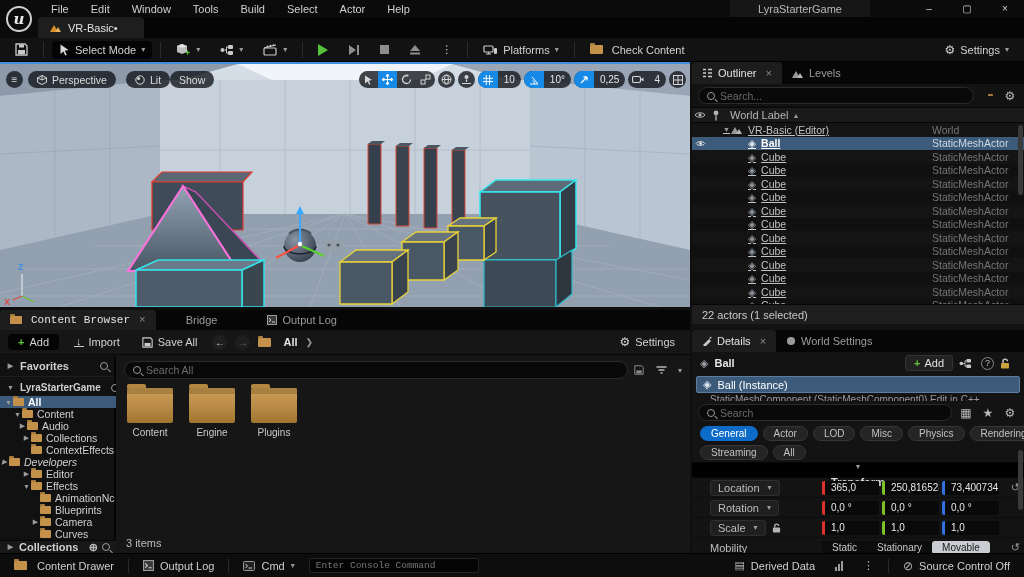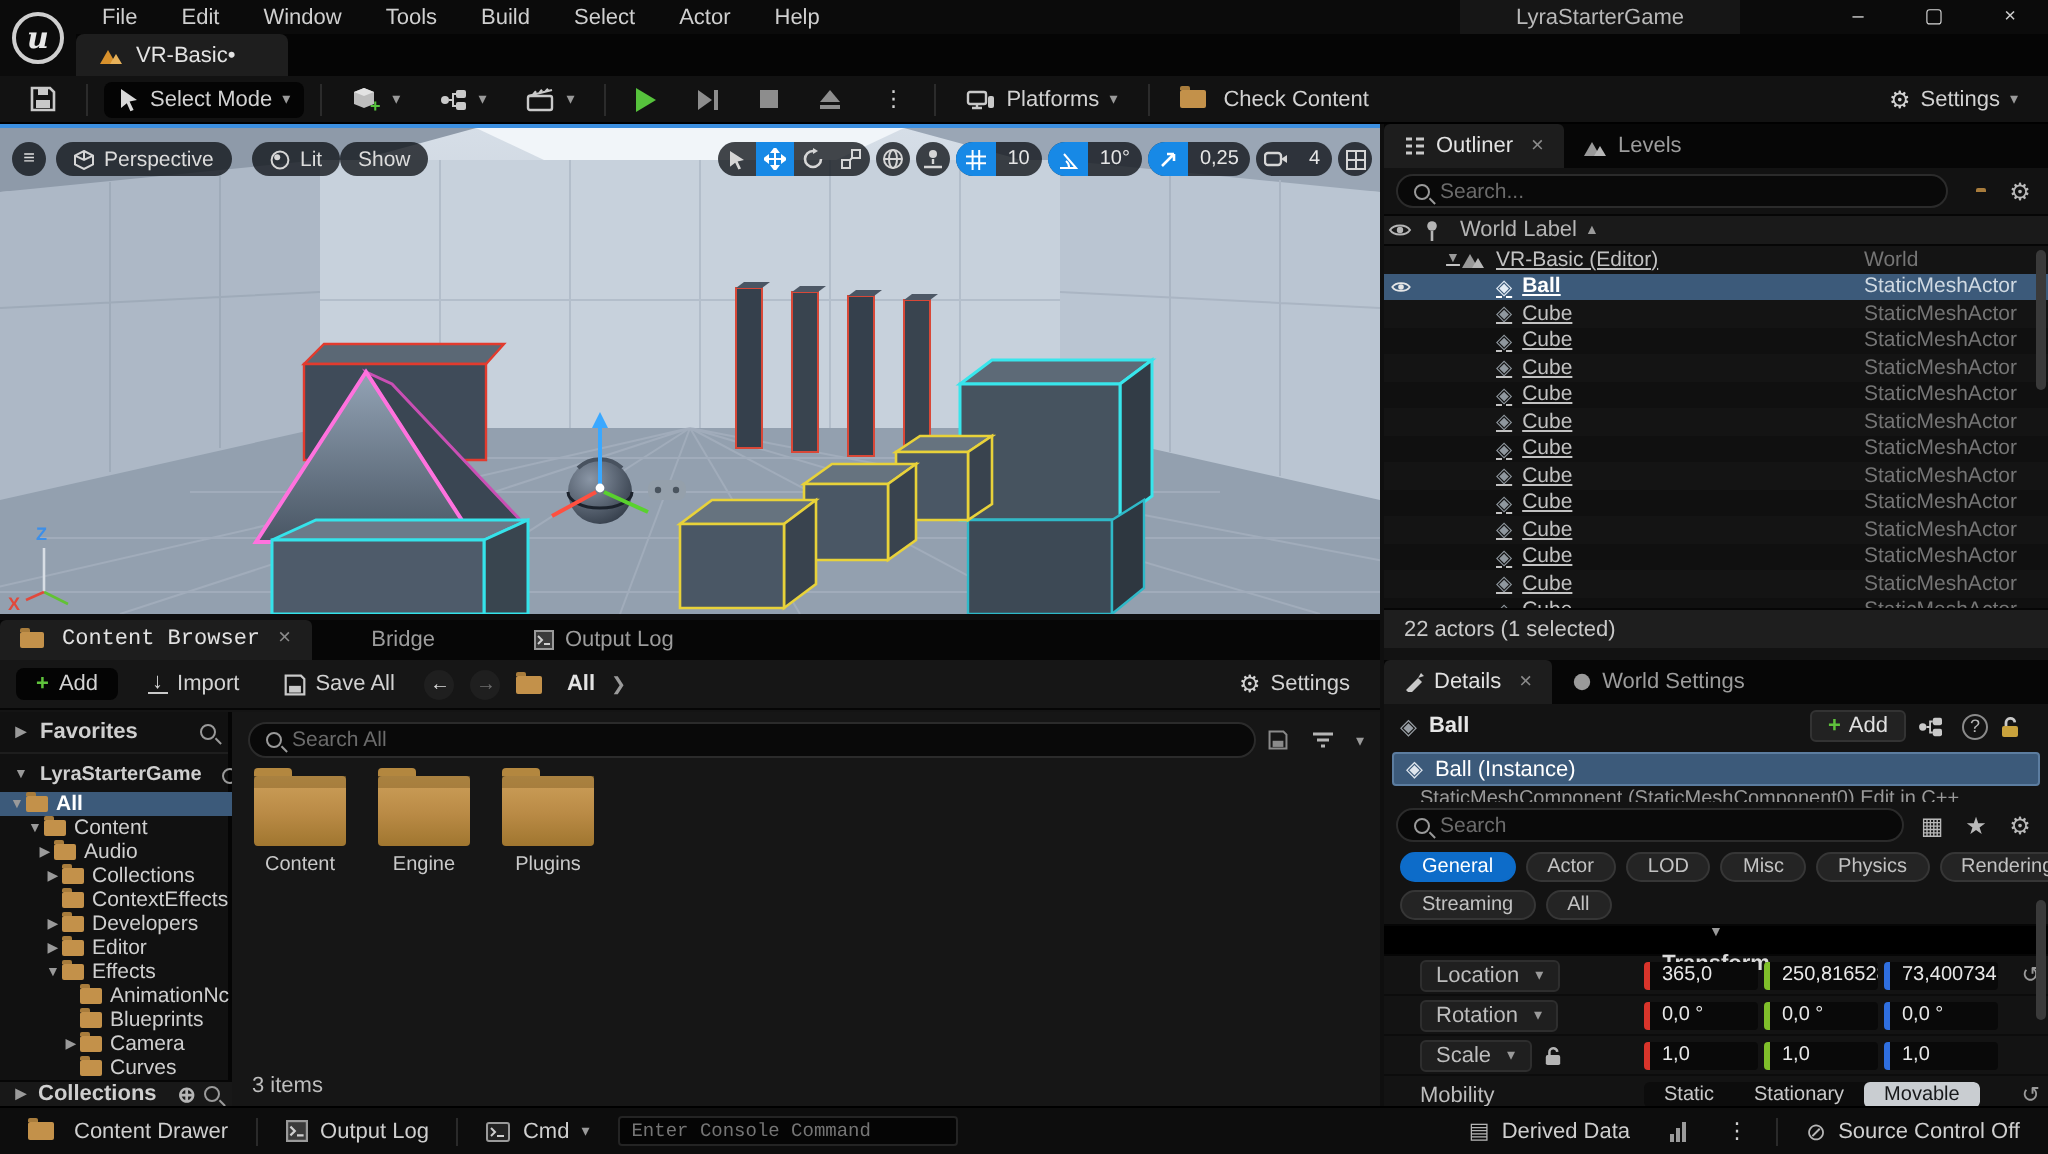--- a/index.html
+++ b/index.html
@@ -856,21 +856,21 @@
             <div class="t-row" style="padding-left:22px;">
               <span class="t-arrow">▶</span>
               <span class="fold"></span>
               <span style="">Collections</span>
             </div>
             <div class="t-row" style="padding-left:22px;">
               <span class="t-arrow"></span>
               <span class="fold"></span>
               <span style="">ContextEffects</span>
             </div>
-            <div class="t-row" style="padding-left:22px;">
+            <div class="t-row" style="font-style:italic;">
               <span class="t-arrow">▶</span>
               <span class="fold"></span>
               <span style="">Developers</span>
             </div>
             <div class="t-row" style="padding-left:22px;">
               <span class="t-arrow">▶</span>
               <span class="fold"></span>
               <span style="">Editor</span>
             </div>
             <div class="t-row" style="padding-left:22px;">

